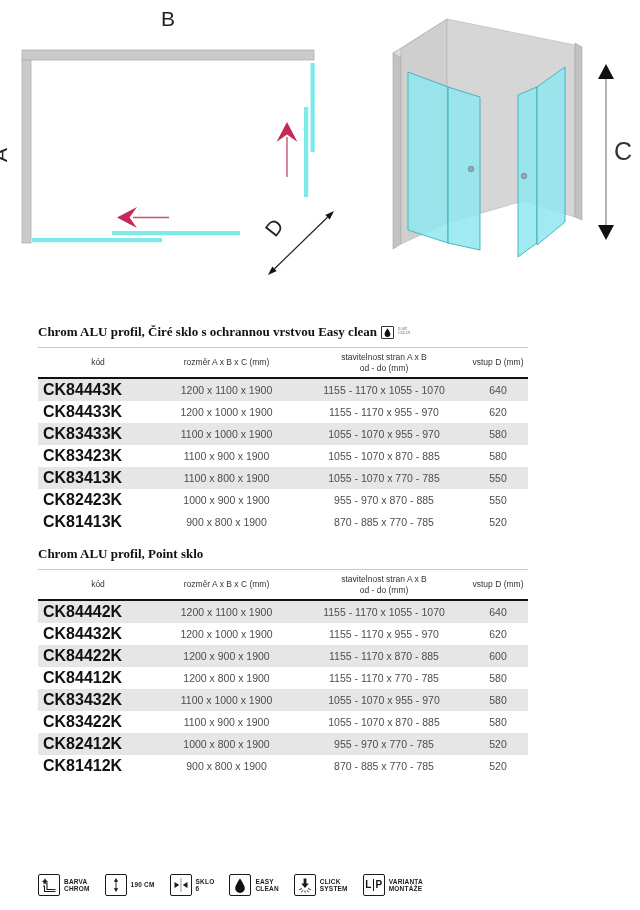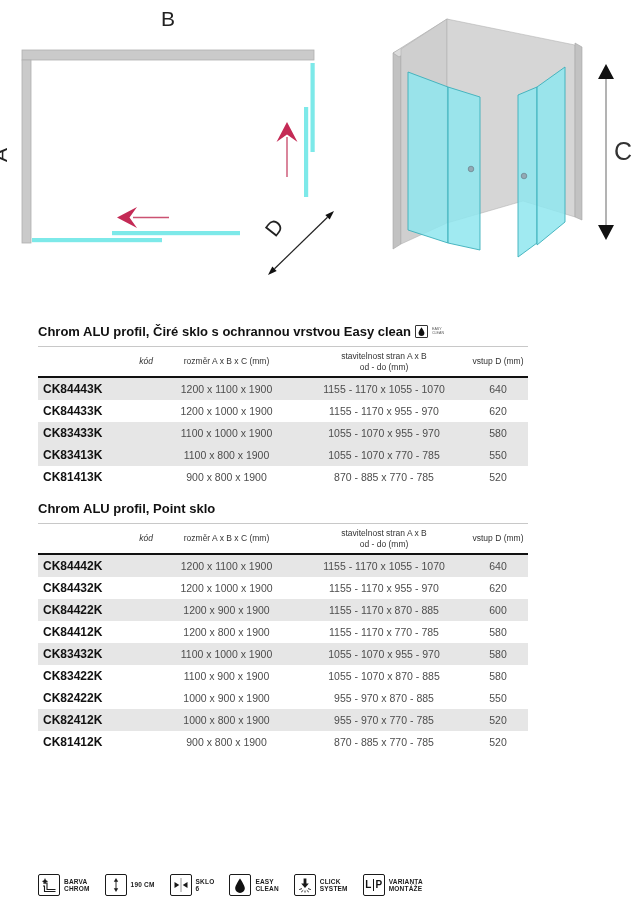--- a/index.html
+++ b/index.html
@@ -6,34 +6,34 @@
   #page{position:relative;width:640px;height:910px;background:#fff;overflow:hidden;
         font-family:"Liberation Sans",sans-serif;color:#222;}
 
   
   .diag{position:absolute;}
   #diag2d{left:0;top:0;width:350px;height:300px;}
   #diag3d{left:378px;top:8px;width:262px;height:285px;}
 
   
   #content{position:absolute;left:38px;top:324px;width:490px;}
-  .tbl-title{font-size:13px;font-weight:bold;color:#111;margin:0 0 7px 0;display:flex;align-items:center;gap:4px;}
+  .tbl-title{font-size:13px;font-weight:bold;color:#111;margin:0 0 7px 0;display:flex;align-items:center;gap:4px;font-family:Liberation Serif, serif;}
   .ec-badge{display:inline-flex;align-items:center;justify-content:center;width:11px;height:11px;
             border:1px solid #333;border-radius:1px;background:#fff;}
   .ec-badge svg{display:block;}
   .ec-badge-text{display:inline-flex;flex-direction:column;font-size:3.6px;font-weight:normal;
                  color:#555;line-height:1.1;letter-spacing:0;}
   table{border-collapse:collapse;width:490px;table-layout:fixed;}
   col.c1{width:115px;}col.c2{width:147px;}col.c3{width:168px;}col.c4{width:60px;}
   thead th{font-weight:normal;font-size:8.5px;color:#333;line-height:1.2;vertical-align:middle;
            border-top:1px solid #c8c8c8;border-bottom:2px solid #111;height:25px;
            text-align:center;white-space:pre-line;padding:2px 0;}
-  thead th:first-child{text-align:right;padding-left:5px;font-style:italic;}
+  thead th:first-child{text-align:center;padding-left:5px;}
   tbody td{height:22px;font-size:10.5px;color:#4d4d4d;text-align:center;padding:0;}
-  tbody td:first-child{text-align:left;padding-left:5px;font-weight:bold;font-size:12px;color:#111;}
+  tbody td:first-child{text-align:left;padding-left:5px;font-weight:bold;font-size:16px;color:#111;}
   tbody tr.shade{background:#e6e6e6;}
   #table2-wrap{margin-top:13px;}
 
   
   #footer{position:absolute;left:38px;top:874px;display:flex;align-items:center;gap:15px;}
   .ic-group{display:flex;align-items:center;gap:4px;}
   .ic-box{width:22px;height:22px;border:1.6px solid #1a1a1a;border-radius:2px;background:#fff;
           display:flex;align-items:center;justify-content:center;box-sizing:border-box;}
   .ic-label{display:flex;flex-direction:column;font-size:6.5px;line-height:1.15;color:#1a1a1a;
             font-weight:bold;letter-spacing:.2px;}
@@ -142,24 +142,36 @@
             <td>1200 x 1000 x 1900</td>
             <td>1155 - 1170 x 955 - 970</td>
             <td>620</td>
           </tr>
           <tr class="shade">
             <td>CK83433K</td>
             <td>1100 x 1000 x 1900</td>
             <td>1055 - 1070 x 955 - 970</td>
             <td>580</td>
           </tr>
+          <tr>
+            <td>CK83423K</td>
+            <td>1100 x 900 x 1900</td>
+            <td>1055 - 1070 x 870 - 885</td>
+            <td>580</td>
+          </tr>
           <tr class="shade">
             <td>CK83413K</td>
             <td>1100 x 800 x 1900</td>
             <td>1055 - 1070 x 770 - 785</td>
+            <td>550</td>
+          </tr>
+          <tr>
+            <td>CK82423K</td>
+            <td>1000 x 900 x 1900</td>
+            <td>955 - 970 x 870 - 885</td>
             <td>550</td>
           </tr>
           <tr>
             <td>CK81413K</td>
             <td>900 x 800 x 1900</td>
             <td>870 - 885 x 770 - 785</td>
             <td>520</td>
           </tr>
         </tbody>
     </table>
@@ -214,26 +226,20 @@
               <td>1100 x 1000 x 1900</td>
               <td>1055 - 1070 x 955 - 970</td>
               <td>580</td>
             </tr>
             <tr>
               <td>CK83422K</td>
               <td>1100 x 900 x 1900</td>
               <td>1055 - 1070 x 870 - 885</td>
               <td>580</td>
             </tr>
-            <tr>
-              <td>CK82422K</td>
-              <td>1000 x 900 x 1900</td>
-              <td>955 - 970 x 870 - 885</td>
-              <td>550</td>
-            </tr>
             <tr class="shade">
               <td>CK82412K</td>
               <td>1000 x 800 x 1900</td>
               <td>955 - 970 x 770 - 785</td>
               <td>520</td>
             </tr>
             <tr>
               <td>CK81412K</td>
               <td>900 x 800 x 1900</td>
               <td>870 - 885 x 770 - 785</td>

